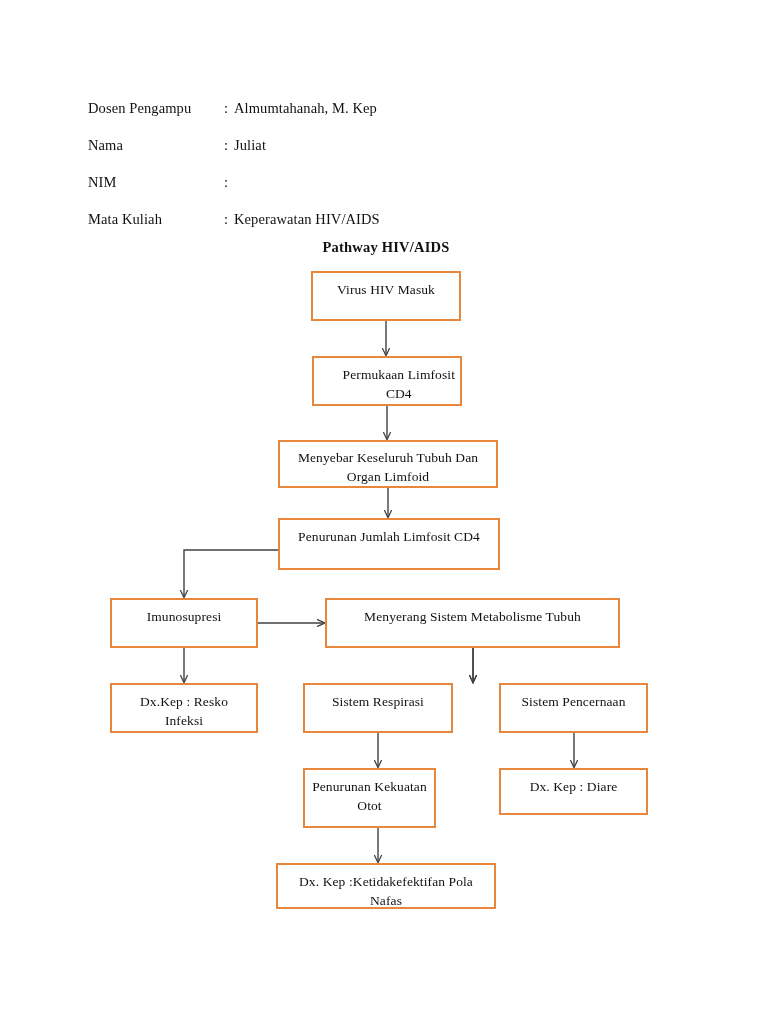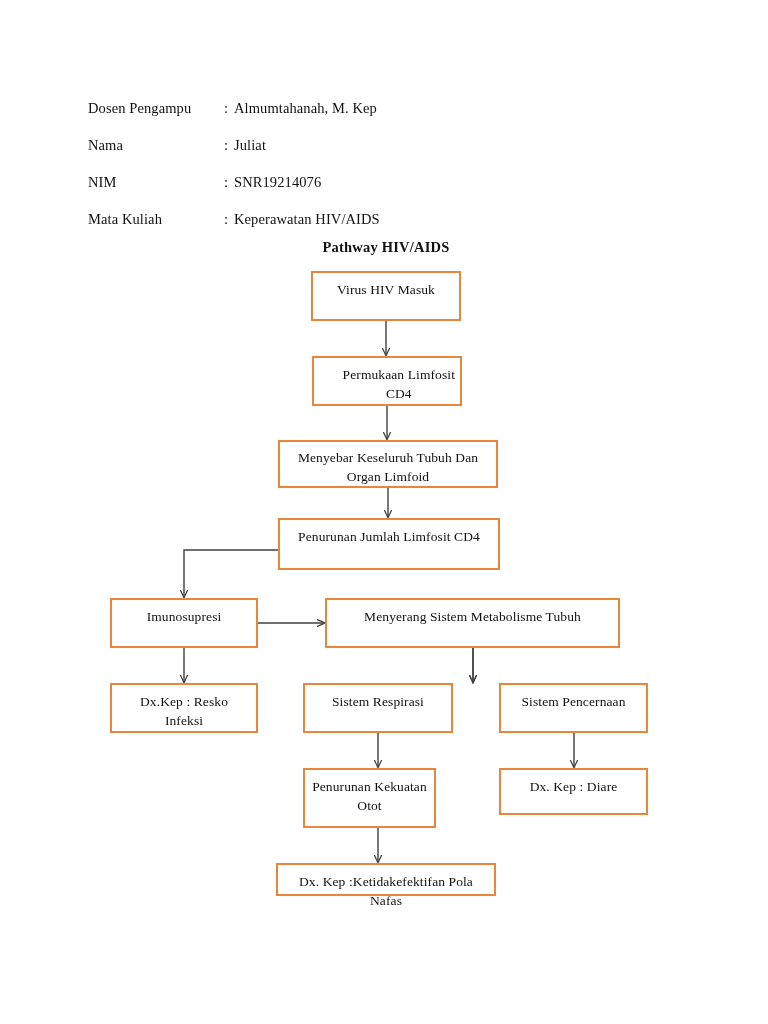--- a/index.html
+++ b/index.html
@@ -114,21 +114,20 @@
       <span class="meta-value">Almumtahanah, M. Kep</span>
     </div>
     <div class="meta-row">
       <span class="meta-label">Nama</span>
       <span class="meta-sep">:</span>
       <span class="meta-value">Juliat</span>
     </div>
     <div class="meta-row">
       <span class="meta-label">NIM</span>
       <span class="meta-sep">:</span>
-      <span class="meta-value">SNR19214076</span>
     </div>
     <div class="meta-row">
       <span class="meta-label">Mata Kuliah</span>
       <span class="meta-sep">:</span>
       <span class="meta-value">Keperawatan HIV/AIDS</span>
     </div>
   </div>
 
 <div id="diagram-title"><span class="title-inner">Pathway HIV/AIDS</span></div>
 
@@ -184,18 +183,18 @@
       <div class="node" style="left: 499px; top: 683px; width: 149px; height: 50px; border-color: rgb(232, 135, 60); background: rgb(255, 255, 255);">
         <span class="node-text">Sistem Pencernaan</span>
       </div>
       <div class="node" style="left: 303px; top: 768px; width: 133px; height: 60px; border-color: rgb(232, 135, 60); background: rgb(255, 255, 255);">
         <span class="node-text">Penurunan Kekuatan
 Otot</span>
       </div>
       <div class="node" style="left: 499px; top: 768px; width: 149px; height: 47px; border-color: rgb(232, 135, 60); background: rgb(255, 255, 255);">
         <span class="node-text">Dx. Kep : Diare</span>
       </div>
-      <div class="node" style="left: 276px; top: 863px; width: 220px; height: 33px; border-color: rgb(232, 135, 60); background: rgb(255, 255, 255);">
+      <div class="node" style="left: 276px; top: 863px; width: 220px; height: 46px; border-color: rgb(232, 135, 60); background: rgb(255, 255, 255);">
         <span class="node-text">Dx. Kep :Ketidakefektifan Pola
 Nafas</span>
       </div>
     </div>
 </div>
 
 </body></html>

